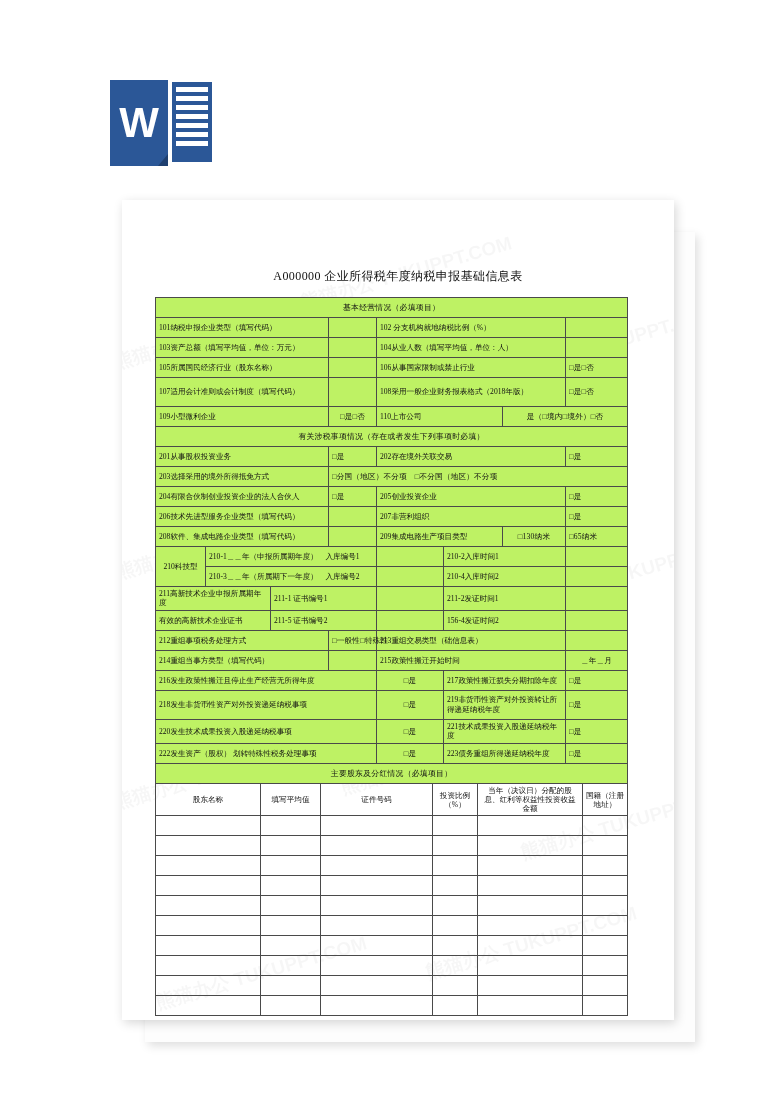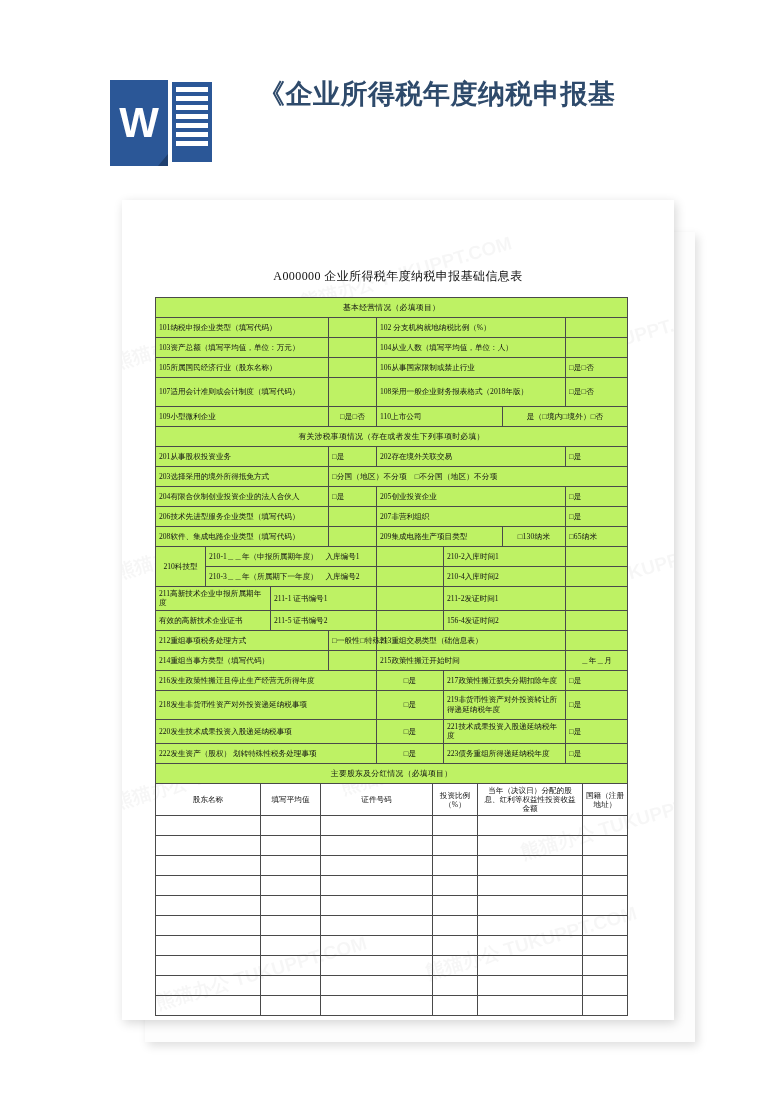--- a/index.html
+++ b/index.html
@@ -192,21 +192,20 @@
         <div class="wi-line"></div>
         <div class="wi-line"></div>
       <div class="wi-line"></div>
         <div class="wi-line"></div>
         <div class="wi-line"></div>
       <div class="wi-line"></div>
     </div>
   </div>
 
   <div class="doc-title">
-    <div>《企业所得税年度纳税申报基</div>
   </div>
 </div>
 
 <div class="page-stack">
 
   <div class="page-back"></div>
 
   <div class="page-front">
 
     <div class="wm" style="left:-12px; top:120px;">熊猫办公 TUKUPPT.COM</div>

